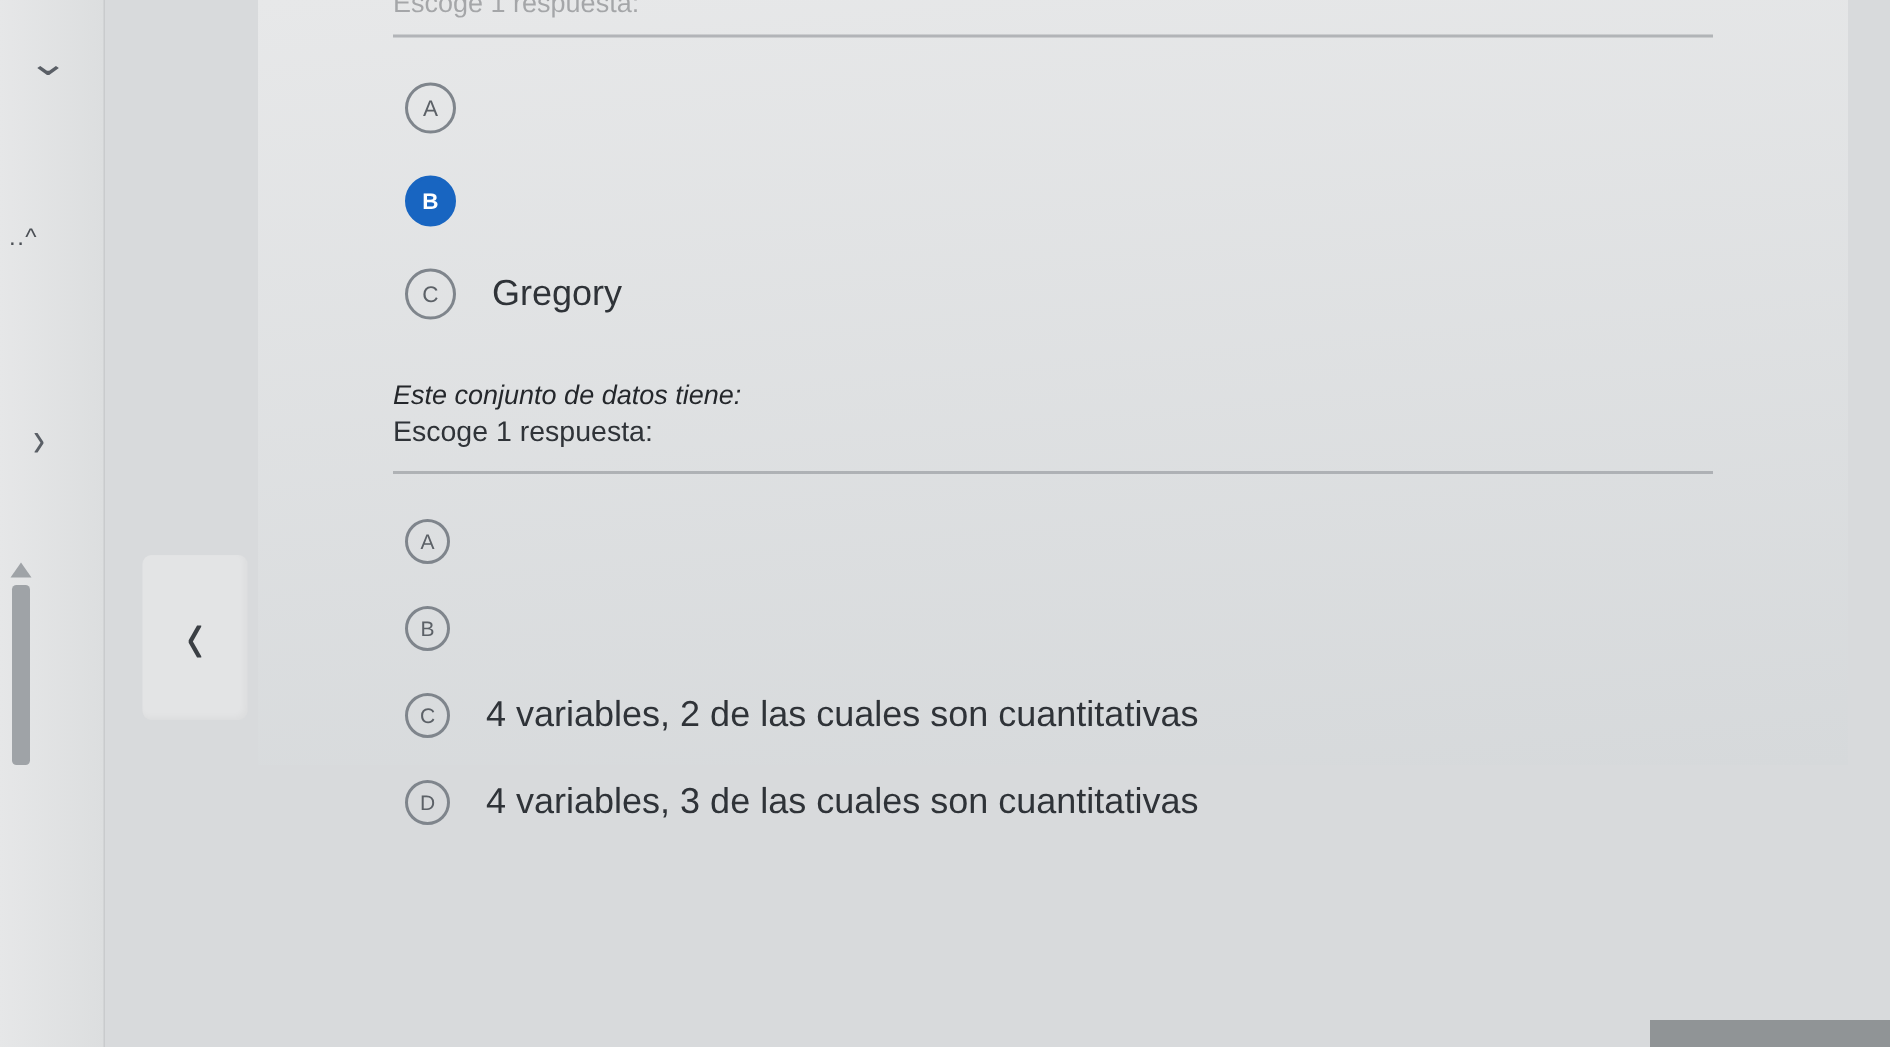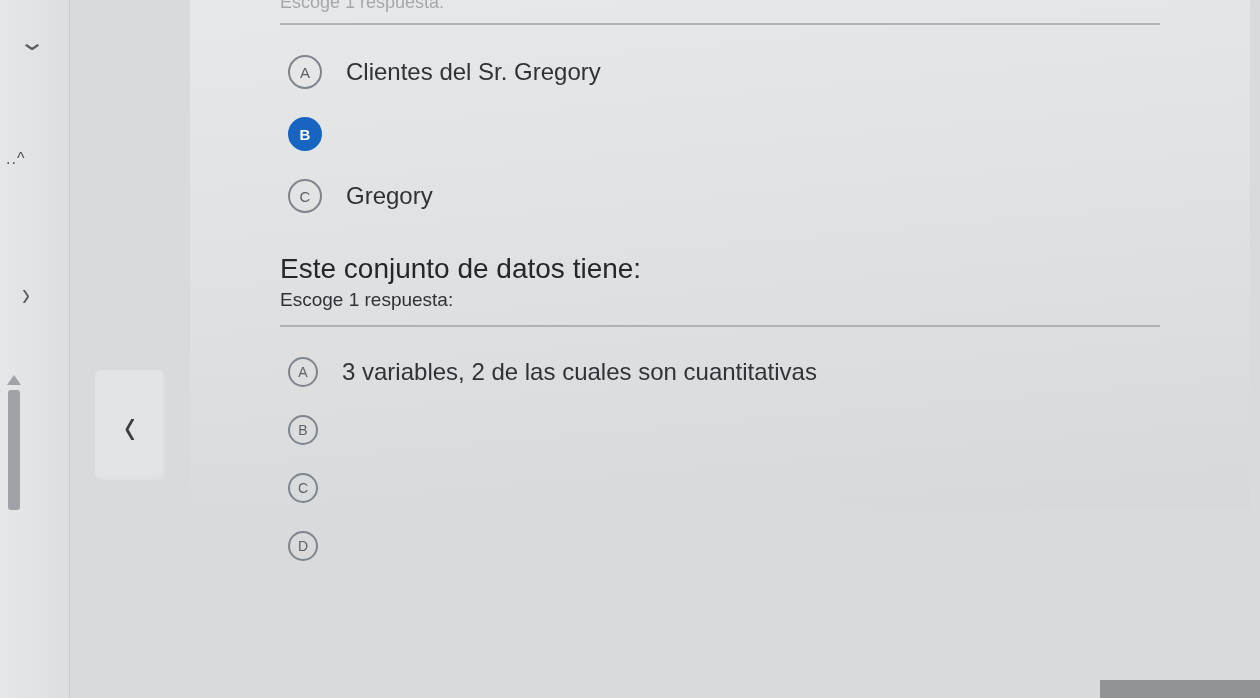--- a/index.html
+++ b/index.html
@@ -48,21 +48,21 @@
     background: #e3e4e5;
     border-radius: 6px;
     display: flex; align-items: center; justify-content: center;
     box-shadow: inset -2px -2px 4px rgba(0,0,0,0.03);
   }
   .back-card span { font-size: 34px; color: #3b3f44; transform: scaleY(1.6); }
 
   
   .content {
     position: absolute;
-    left: 190px; top: 0;
+    left: 172px; top: 0;
     width: 1060px; height: 510px;
     background: linear-gradient(175deg, #e7e8e9 0%, #d6d9db 100%);
     padding: 0 40px 0 90px;
   }
 
   .prompt-top {
     font-size: 18px;
     color: #2c2f33;
     margin-top: -8px;
     margin-bottom: 10px;
@@ -109,24 +109,25 @@
   .opt-label {
     font-size: 24px;
     color: #2f3338;
     font-weight: 400;
   }
 
   .question-block {
     margin-top: 26px;
   }
   .q-title {
-    font-size: 28px;
+    font-size: 18px;
     color: #24272b;
     font-weight: 500;
     margin-bottom: 4px;
+    font-style: italic;
   }
   .q-sub {
     font-size: 19px;
     color: #2f3338;
     margin-bottom: 14px;
   }
 
   .bottom-bar {
     position:absolute;
     right:0; bottom:0;
@@ -150,45 +151,45 @@
   <span>‹</span>
 </div>
 
 <div class="content">
 
   <div class="prompt-top">Escoge 1 respuesta:</div>
   <div class="hr"></div>
 
   <div class="option">
     <div class="circle">A</div>
-    <div class="opt-label">Clientes del Sr. Gregory</div>
   </div>
   <div class="option">
     <div class="circle selected">B</div>
   </div>
   <div class="option">
     <div class="circle">C</div>
     <div class="opt-label">Gregory</div>
   </div>
 
   <div class="question-block">
     <div class="q-title">Este conjunto de datos tiene:</div>
     <div class="q-sub">Escoge 1 respuesta:</div>
     <div class="hr"></div>
 
     <div class="option">
       <div class="circle small">A</div>
-      <div class="opt-label">3 variables, 2 de las cuales son cuantitativas</div>
     </div>
     <div class="option">
       <div class="circle small">B</div>
     </div>
     <div class="option">
       <div class="circle small">C</div>
+      <div class="opt-label">4 variables, 2 de las cuales son cuantitativas</div>
     </div>
     <div class="option">
       <div class="circle small">D</div>
+      <div class="opt-label">4 variables, 3 de las cuales son cuantitativas</div>
     </div>
   </div>
 
 </div>
 
 <div class="bottom-bar"></div>
 
 </body></html>

